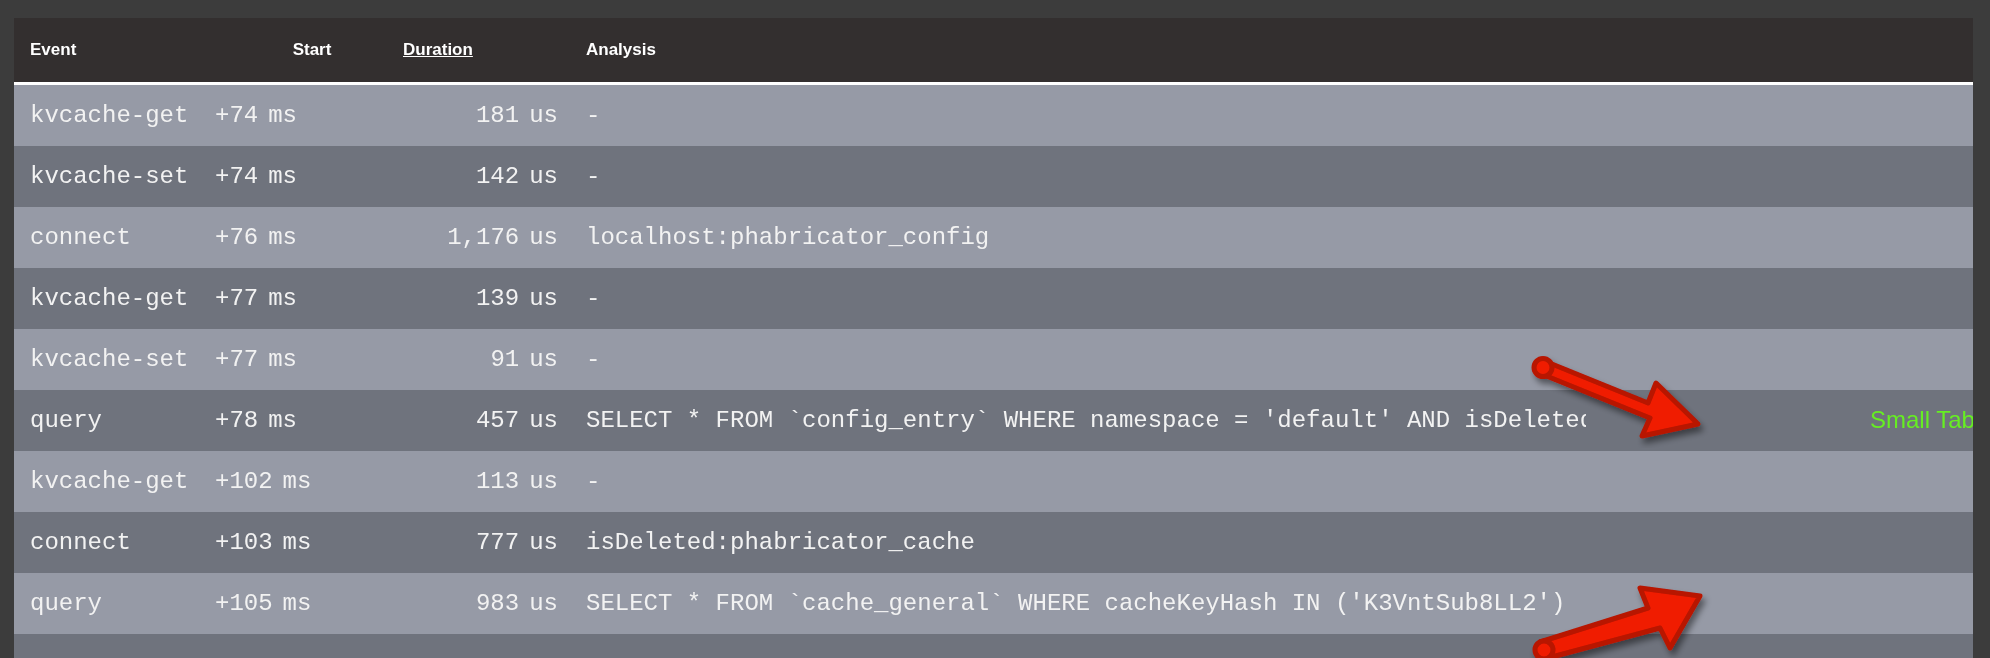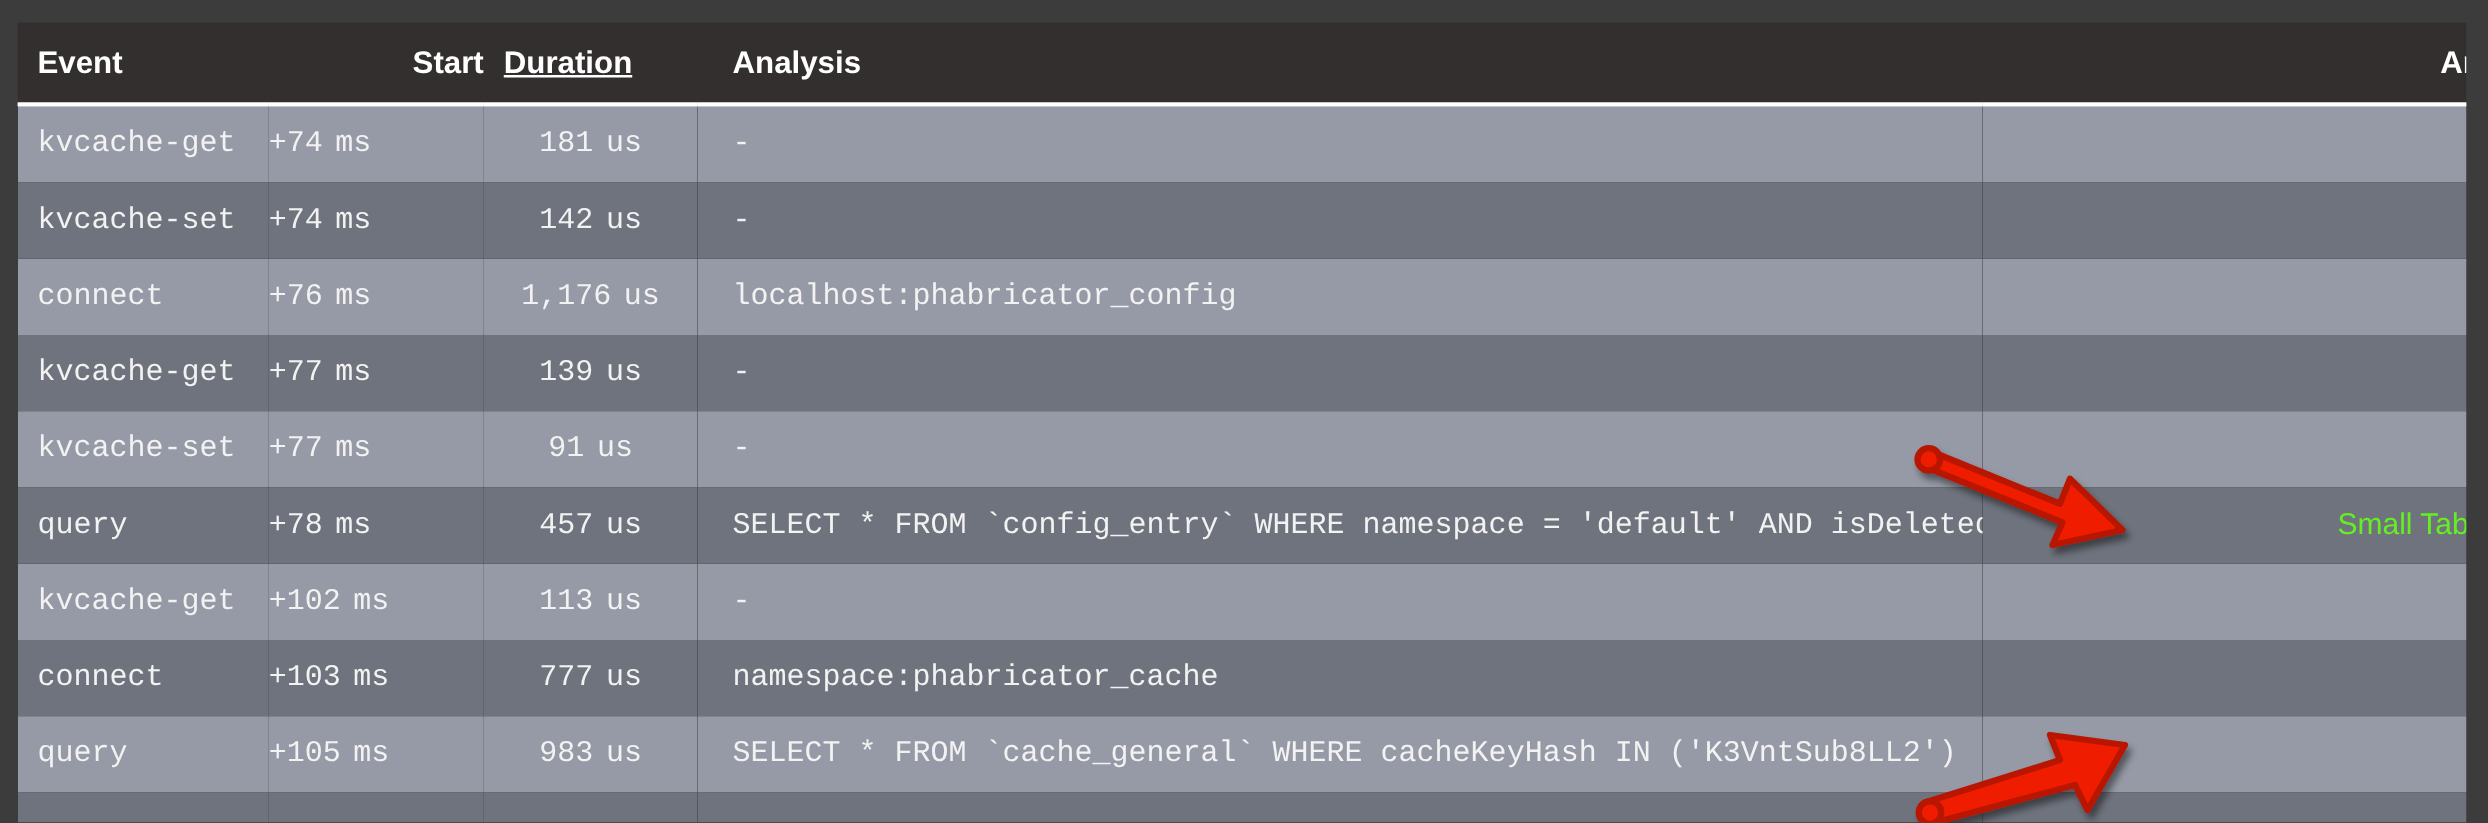--- a/index.html
+++ b/index.html
@@ -39,21 +39,21 @@
   }
 
   
   thead tr {
     background: #332f2f;
   }
   thead th {
     height: 64px;
     padding: 0;
     color: #ffffff;
-    font-size: 25px;
+    font-size: 17px;
     font-weight: bold;
     font-family: "Liberation Sans", sans-serif;
     text-align: left;
     vertical-align: middle;
     border-bottom: 3px solid #ffffff;
     white-space: nowrap;
   }
 
   
   tbody tr.row-light { background: #969aa6; }
@@ -66,27 +66,27 @@
     font-size: 24px;
     font-family: "Liberation Mono", monospace;
     vertical-align: middle;
     white-space: nowrap;
     overflow: hidden;
   }
 
   
   .c-event    { width: 185px; padding-left: 16px !important; }
   .c-start    { width: 150px; text-align: left; }
-  .c-duration { width: 155px; text-align: center; }
+  .c-duration { width: 155px; text-align: right; }
   .c-details  { width: 1000px; padding-left: 28px !important; }
   .c-analysis { width: 469px; text-align: right; padding-right: 18px !important; }
 
   
   th.c-event    { padding-left: 16px !important; }
-  th.c-start    { text-align: right; padding-left: 22px !important; }
+  th.c-start    { text-align: center; padding-left: 22px !important; }
   th.c-duration { text-align: left; padding-left: 16px !important; text-decoration: underline; }
   th.c-details  { text-align: left; padding-left: 28px !important; }
   th.c-analysis { text-align: right; padding-right: 18px !important; }
 
   .unit { padding-left: 10px; }
 
   .analysis-text {
     font-family: "Liberation Sans", sans-serif;
     font-size: 24px;
   }
@@ -162,21 +162,21 @@
             <td class="c-event">kvcache-get</td>
             <td class="c-start">+102<span class="unit">ms</span></td>
             <td class="c-duration">113<span class="unit">us</span></td>
             <td class="c-details">-</td>
             <td class="c-analysis"></td>
           </tr>
           <tr class="row-dark">
             <td class="c-event">connect</td>
             <td class="c-start">+103<span class="unit">ms</span></td>
             <td class="c-duration">777<span class="unit">us</span></td>
-            <td class="c-details">namespace:phabricator_cache</td>
+            <td class="c-details">isDeleted:phabricator_cache</td>
             <td class="c-analysis"></td>
           </tr>
           <tr class="row-light">
             <td class="c-event">query</td>
             <td class="c-start">+105<span class="unit">ms</span></td>
             <td class="c-duration">983<span class="unit">us</span></td>
             <td class="c-details">SELECT * FROM `cache_general` WHERE cacheKeyHash IN ('K3VntSub8LL2')</td>
             <td class="c-analysis"></td>
           </tr>
           <tr class="row-dark">

